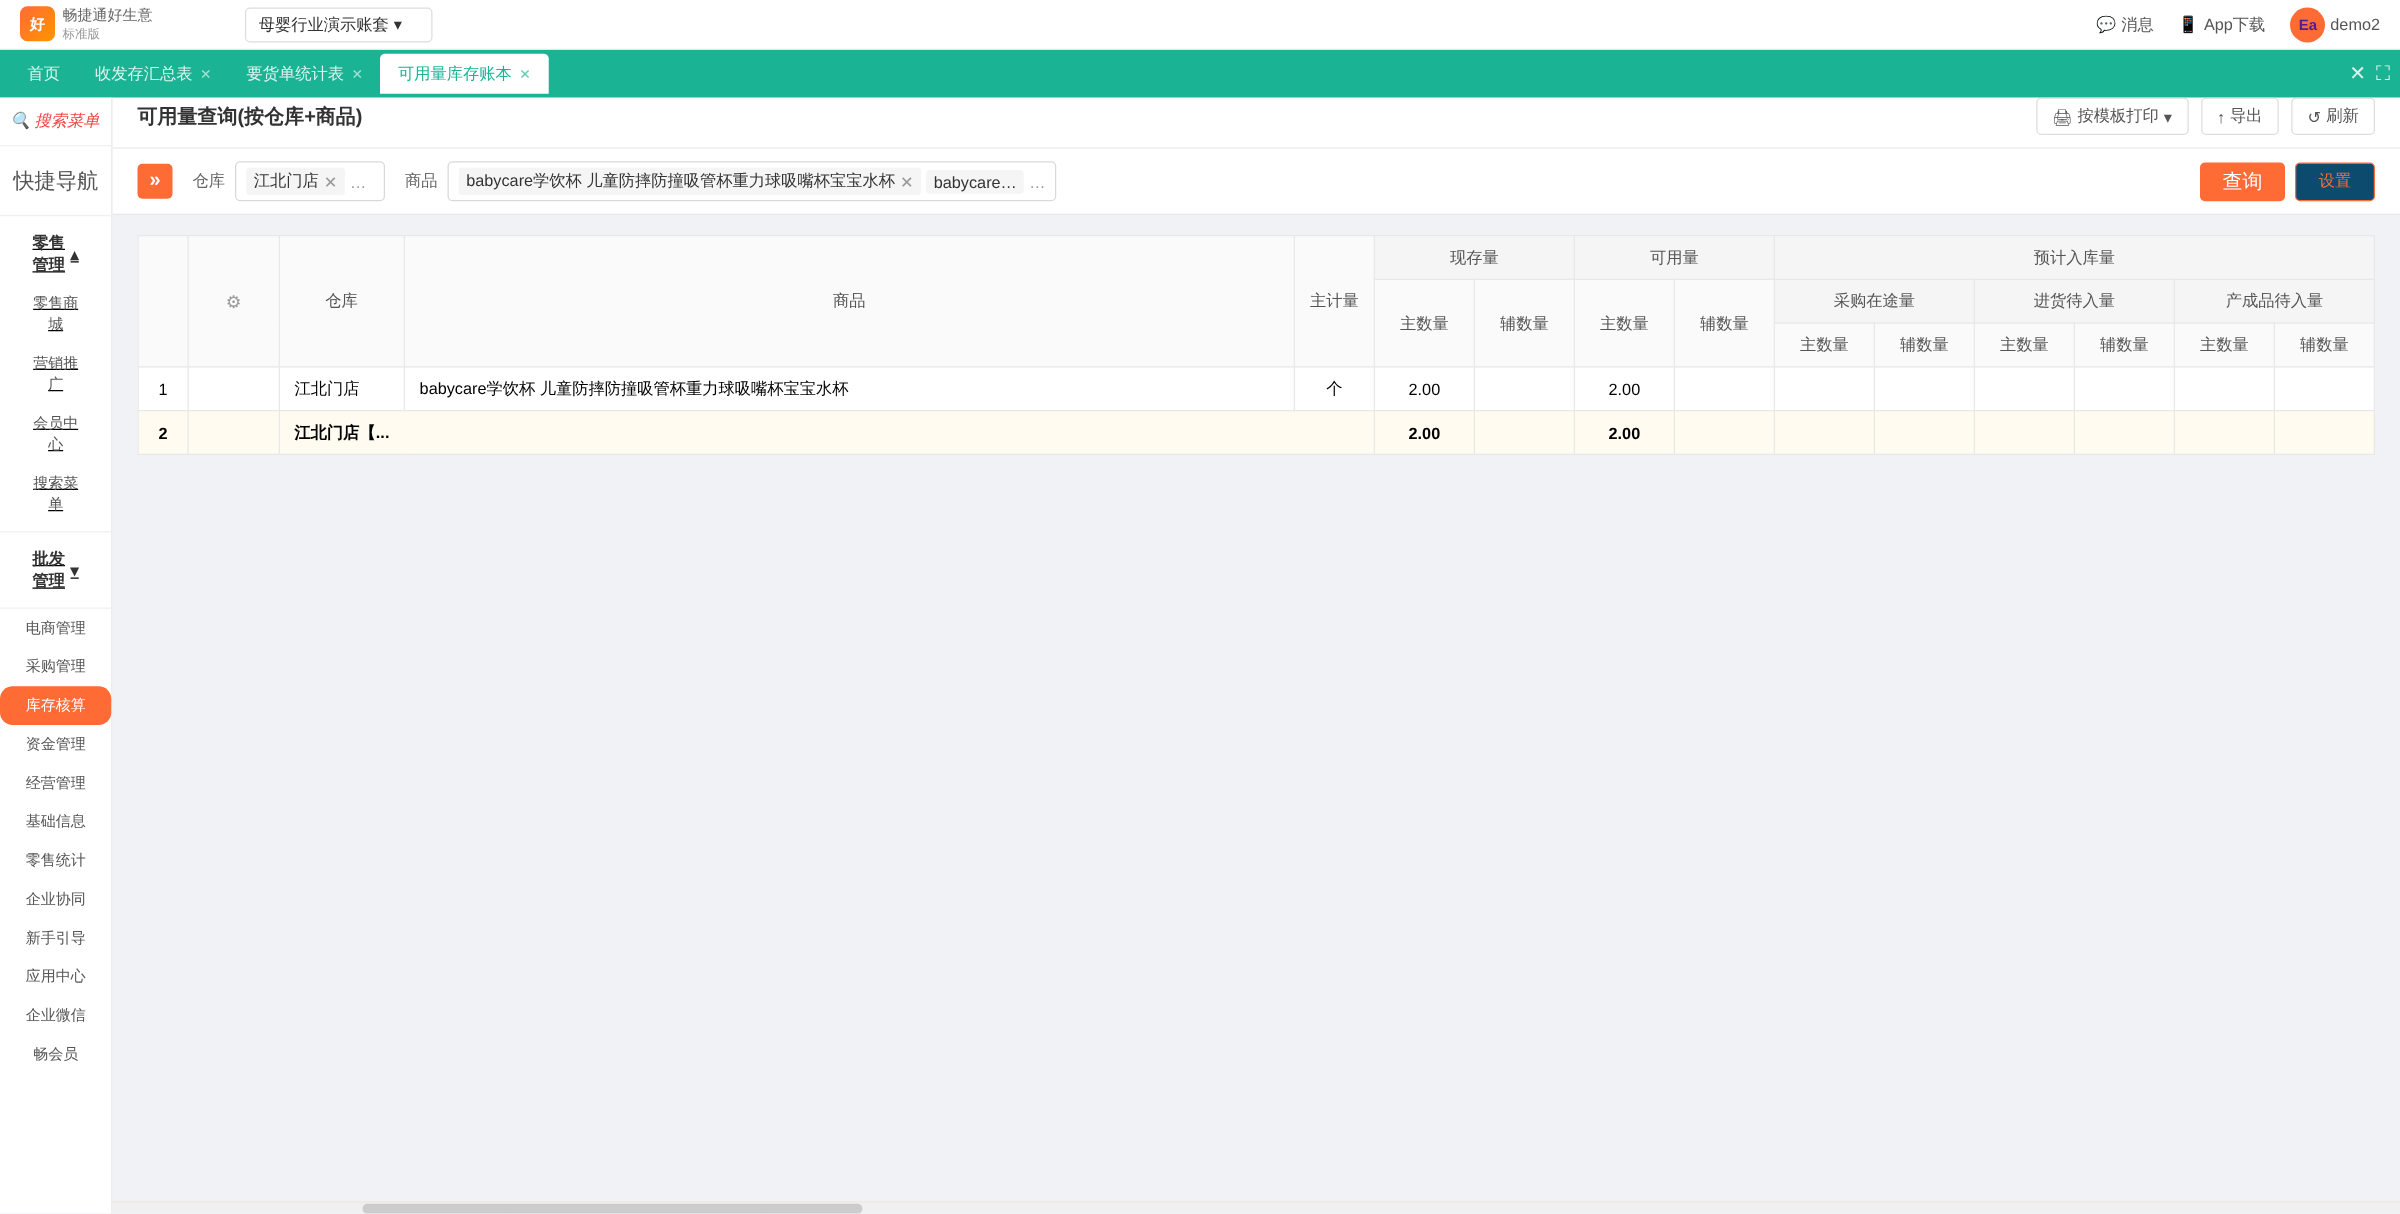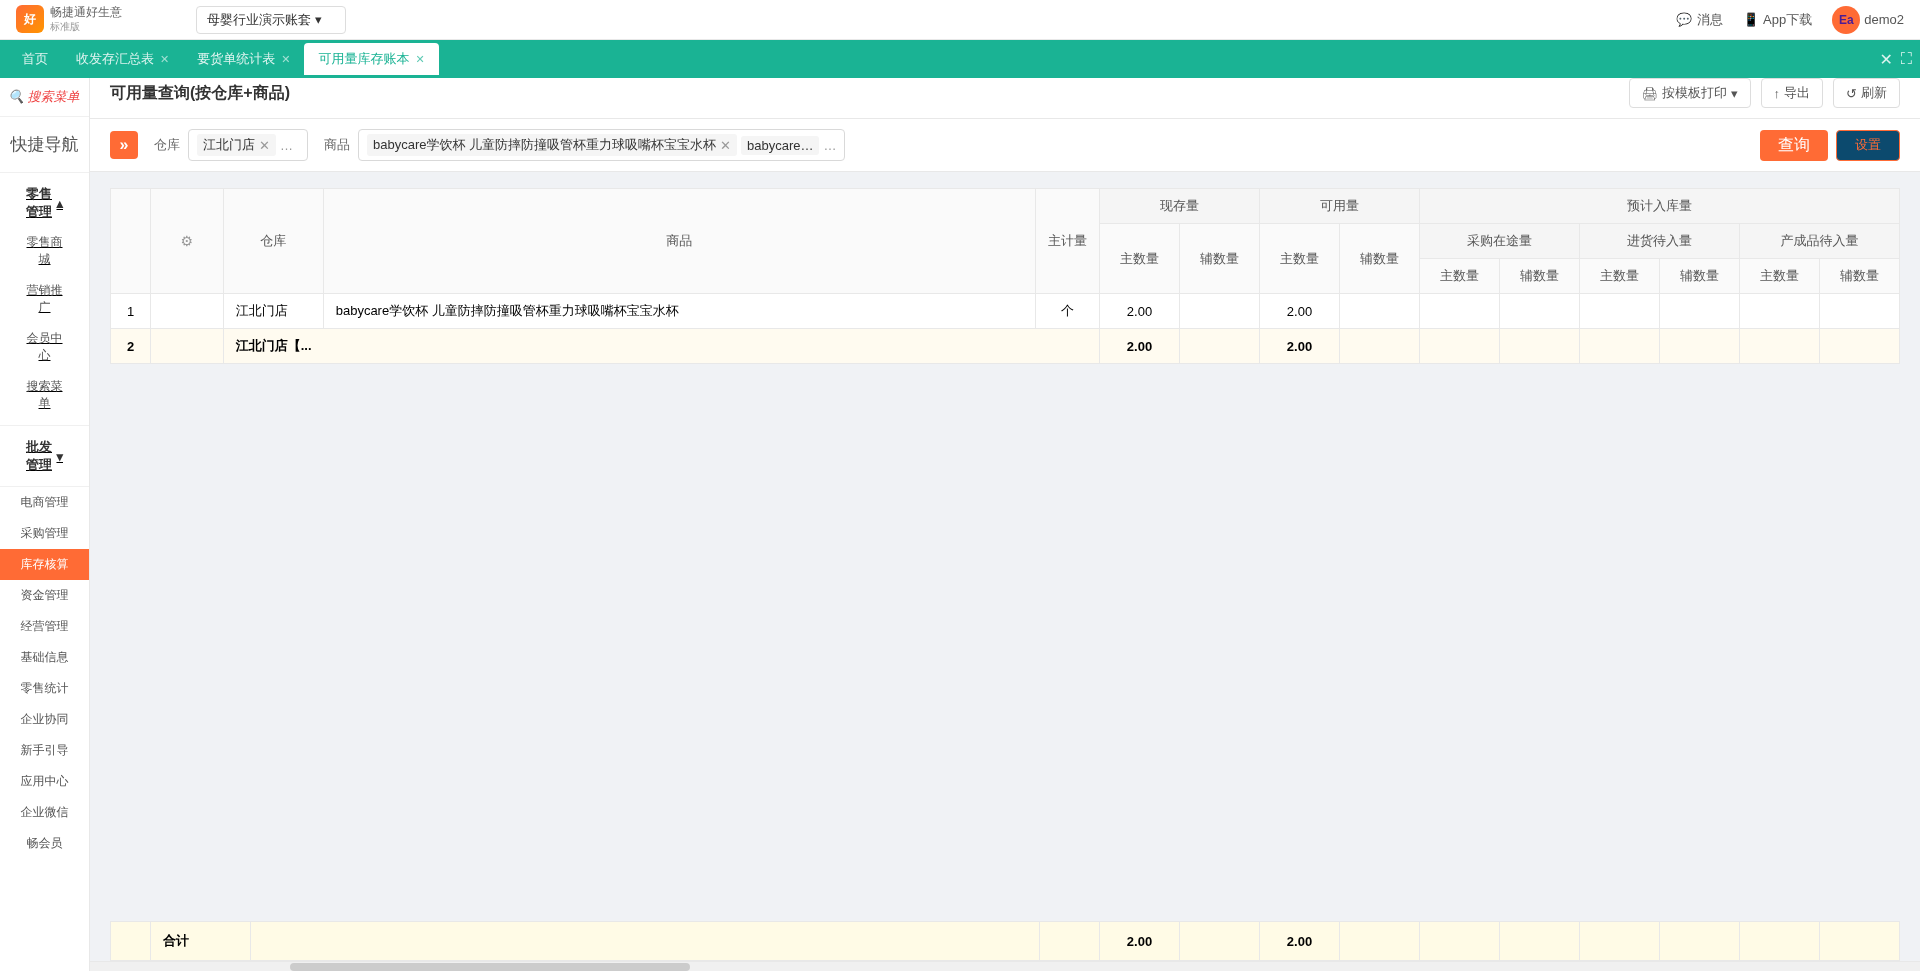--- a/index.html
+++ b/index.html
@@ -125,21 +125,21 @@
       color: #333; font-size: 12px; font-weight: bold; cursor: pointer;
     }
     .sidebar-item {
       padding: 7px 10px;
       color: #555; cursor: pointer; font-size: 12px;
       text-align: center;
     }
     .sidebar-item.active {
       background: #ff6b35;
       color: #fff;
-      border-radius: 0;
+      border-radius: 10px;
     }
 
     
     .content-area {
       flex: 1;
       overflow: auto;
       display: flex;
       flex-direction: column;
     }
 
@@ -491,41 +491,19 @@
             <td></td>
             <td></td>
             <td></td>
             <td></td>
             <td></td>
           </tr>
         </tbody>
       </table>
     </div>
 
-    <div style="padding: 0 20px;">
-      <table class="footer-row" style="background:#fffbe6; border:1px solid #e8e8e8;">
-        <tbody>
-            <tr>
-          <td style="width:40px;"></td>
-          <td style="width:100px; text-align:left;">合计</td>
-          <td style="min-width:300px;"></td>
-          <td style="width:60px;"></td>
-          <td style="width:80px;">2.00</td>
-          <td style="width:80px;"></td>
-          <td style="width:80px;">2.00</td>
-          <td style="width:80px;"></td>
-          <td style="width:80px;"></td>
-          <td style="width:80px;"></td>
-          <td style="width:80px;"></td>
-          <td style="width:80px;"></td>
-          <td style="width:80px;"></td>
-          <td style="width:80px;"></td>
-        </tr>
-      </tbody>
-        </table>
-    </div>
 
     <div class="scrollbar-area">
       <div class="scrollbar-thumb"></div>
     </div>
 
   </div>
 </div>
 
 </body></html>

